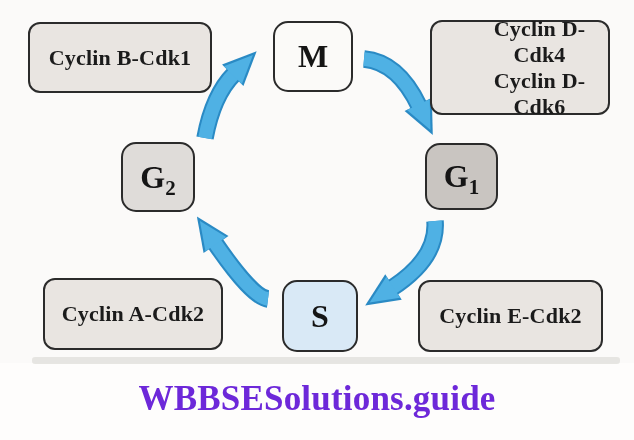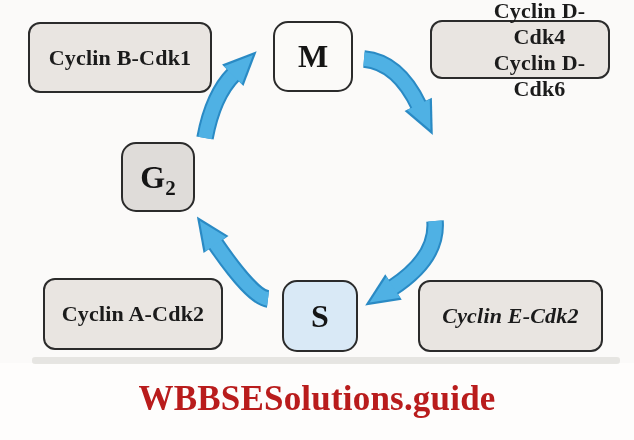--- a/index.html
+++ b/index.html
@@ -35,30 +35,30 @@
   }
   .phase{
     border-radius:15px;font-size:32px;font-weight:700;color:#151515;
   }
   .phase .sub{font-size:21px;font-weight:700;transform:translateY(7px);display:inline-block;}
   .phase-m{left:273px;top:21px;width:80px;height:71px;background:var(--phase-m-bg);}
   .phase-g2{left:121px;top:142px;width:74px;height:70px;background:var(--phase-g2-bg);}
   .phase-g1{left:425px;top:143px;width:73px;height:67px;background:var(--phase-g1-bg);}
   .phase-s{left:282px;top:280px;width:76px;height:72px;background:var(--phase-s-bg);}
   .cyclin-b{left:28px;top:22px;width:184px;height:71px;align-items:center;}
-  .cyclin-d{left:430px;top:20px;width:180px;height:59px;padding-left:39px;}
+  .cyclin-d{left:430px;top:20px;width:180px;height:95px;padding-left:39px;}
   .cyclin-a{left:43px;top:278px;width:180px;height:72px;align-items:center;}
-  .cyclin-e{left:418px;top:280px;width:185px;height:72px;font-style:italic;}
+  .cyclin-e{left:418px;top:280px;width:185px;height:72px;}
   .scan-edge{
     position:absolute;left:32px;top:357px;width:588px;height:7px;
     background:#dfddda;border-radius:3px;opacity:.75;
   }
   .watermark{
     position:absolute;left:0;top:379px;width:634px;text-align:center;
-    font-size:35px;font-weight:700;color:#b91c1c;letter-spacing:.2px;
+    font-size:35px;font-weight:700;color:#6d28d9;letter-spacing:.2px;
   }
 </style>
 </head>
 <body>
 
 <div class="stage">
   <div class="figure">
 
     <svg class="arrows" viewBox="0 0 634 363">
       <defs>
@@ -103,20 +103,23 @@
     </div>
 
     <div class="box phase phase-m">
       <span>M</span>
     </div>
 
     <div class="box phase phase-g2">
       <span><span>G</span><span class="sub">2</span></span>
     </div>
 
+    <div class="box phase phase-g1">
+      <span><span>G</span><span class="sub">1</span></span>
+    </div>
 
     <div class="box phase phase-s">
       <span>S</span>
     </div>
 
     <div class="scan-edge"></div>
   </div>
 
   <div class="watermark">WBBSESolutions.guide</div>
 </div>

